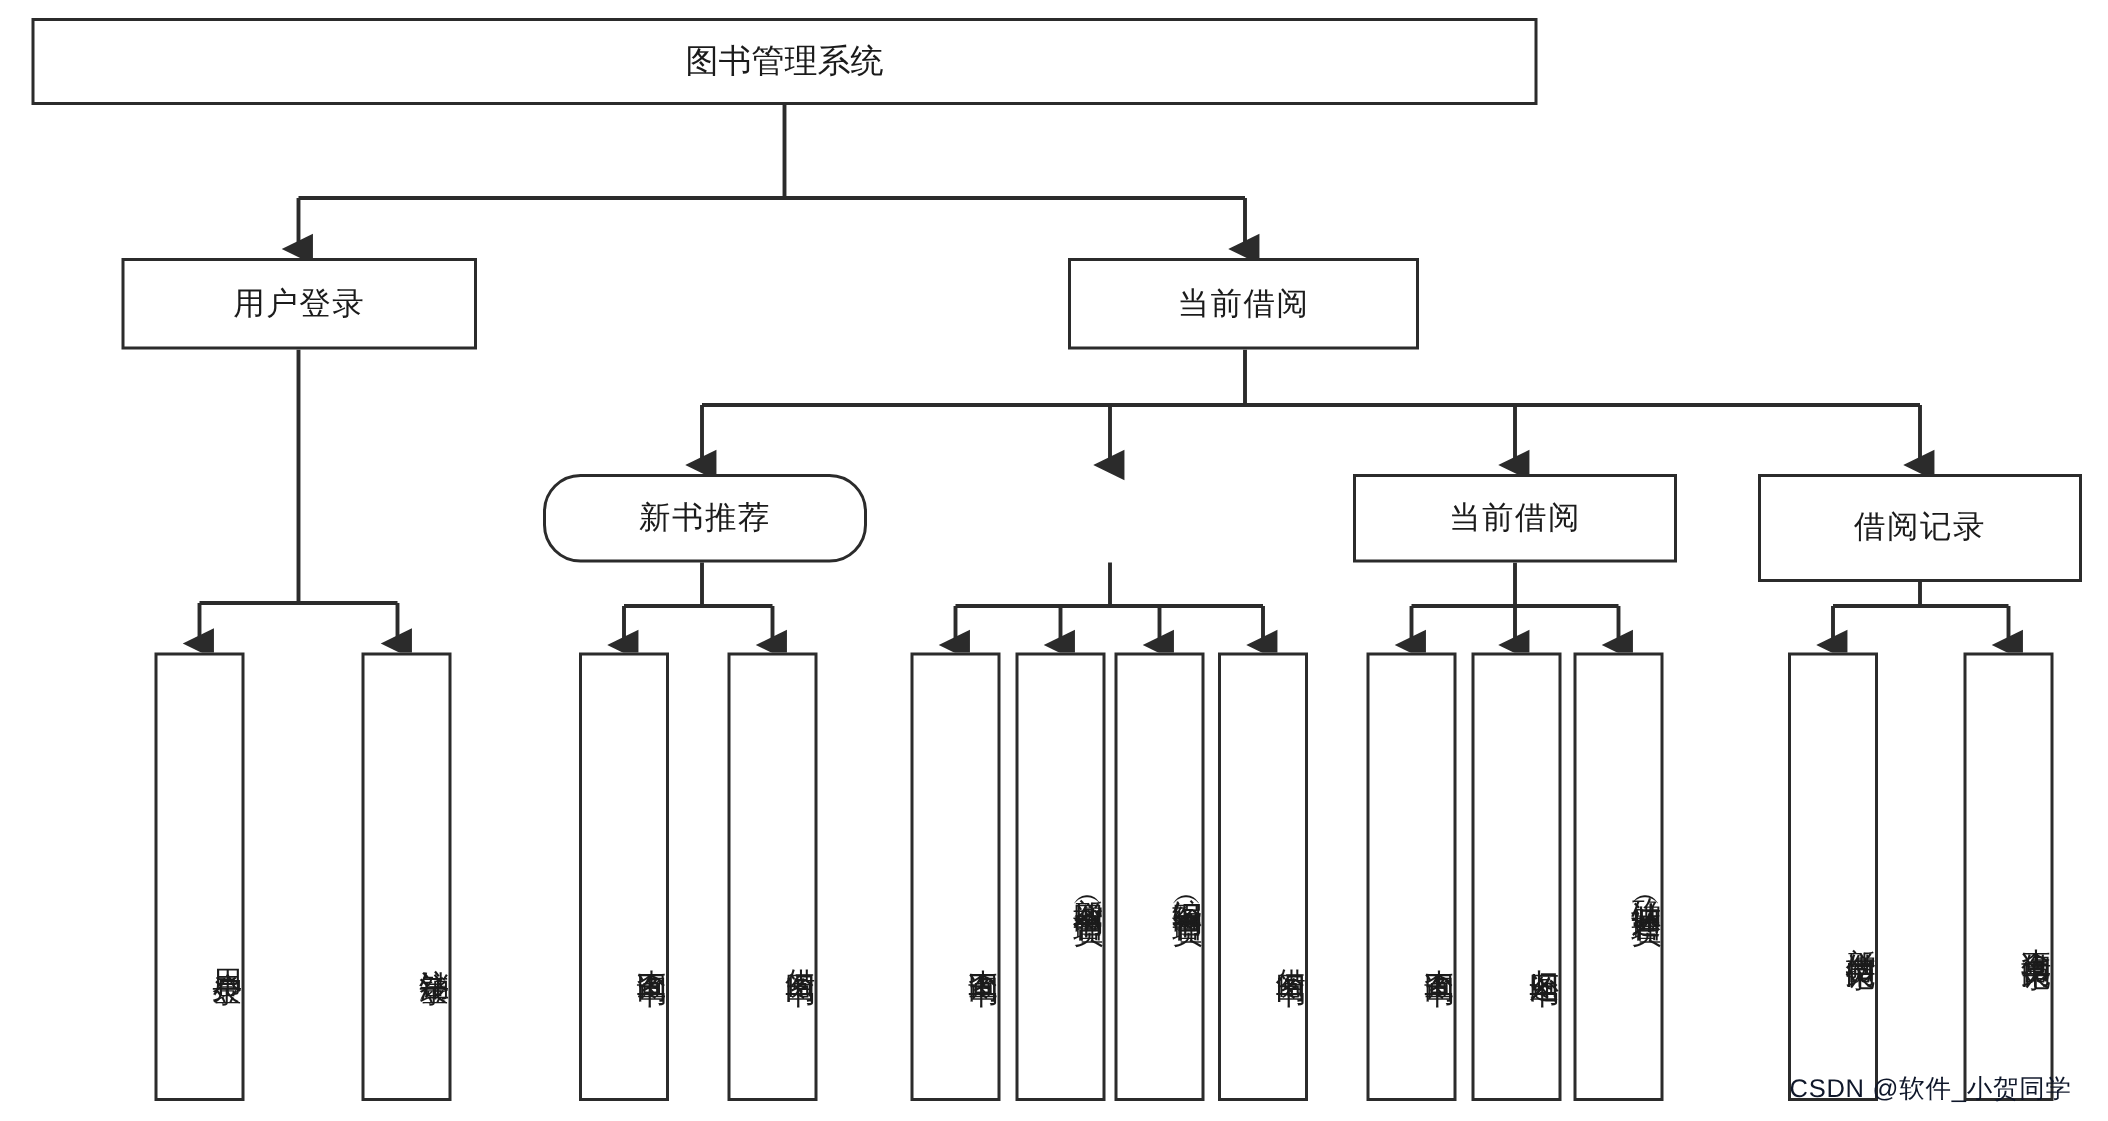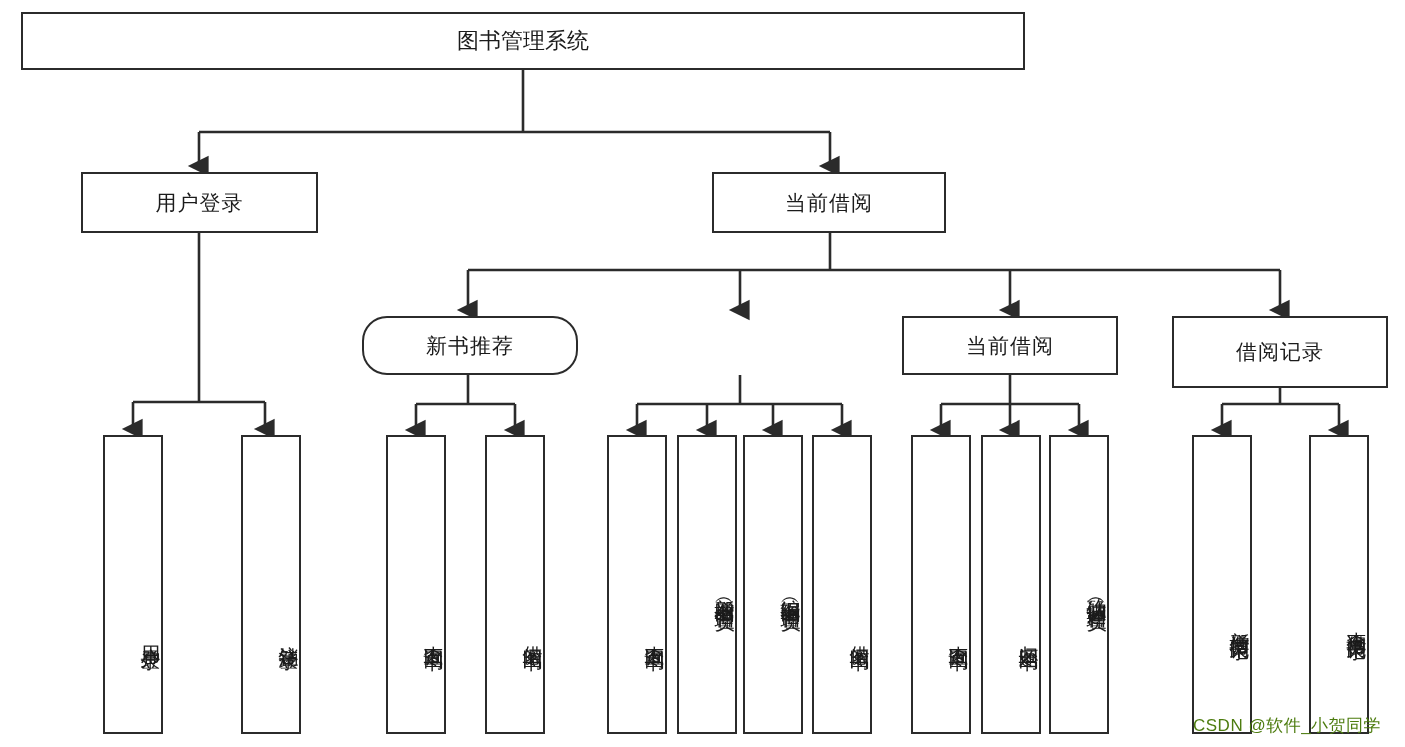--- a/index.html
+++ b/index.html
@@ -66,21 +66,21 @@
     margin-top: 60px;
   }
   .node.leaf.midshort .vtext {
     margin-top: 84px;
   }
   .watermark {
     position: absolute;
     left: 1193px;
     top: 714px;
     font-size: 17px;
-    color: #4d7c0f;
+    color: #0f172a;
     white-space: nowrap;
     z-index: 5;
     letter-spacing: 0.5px;
   }
 </style>
 </head>
 <body>
 
 <div id="canvas">
 

